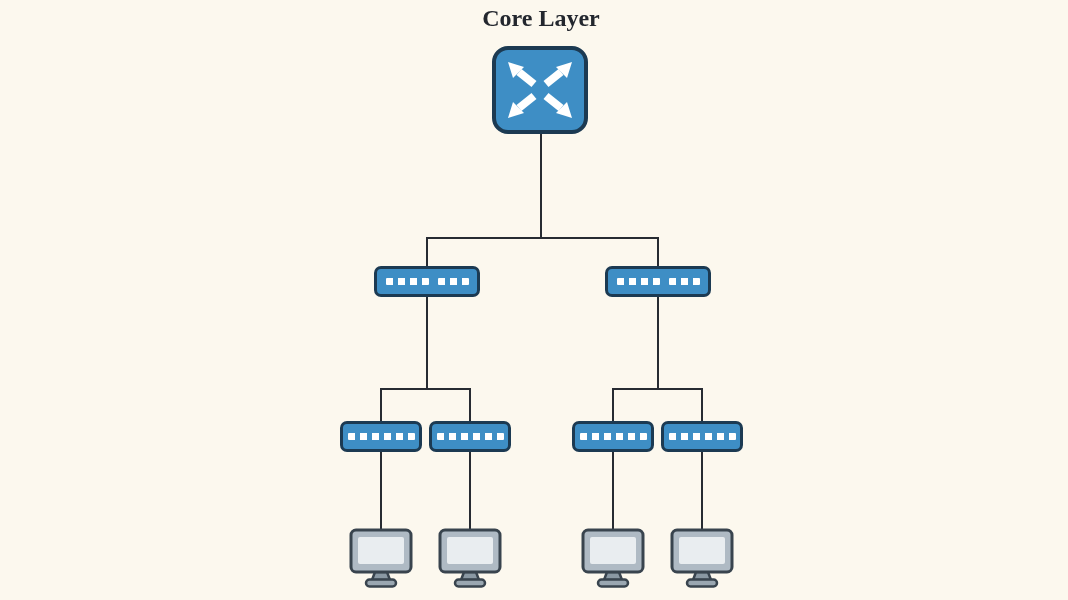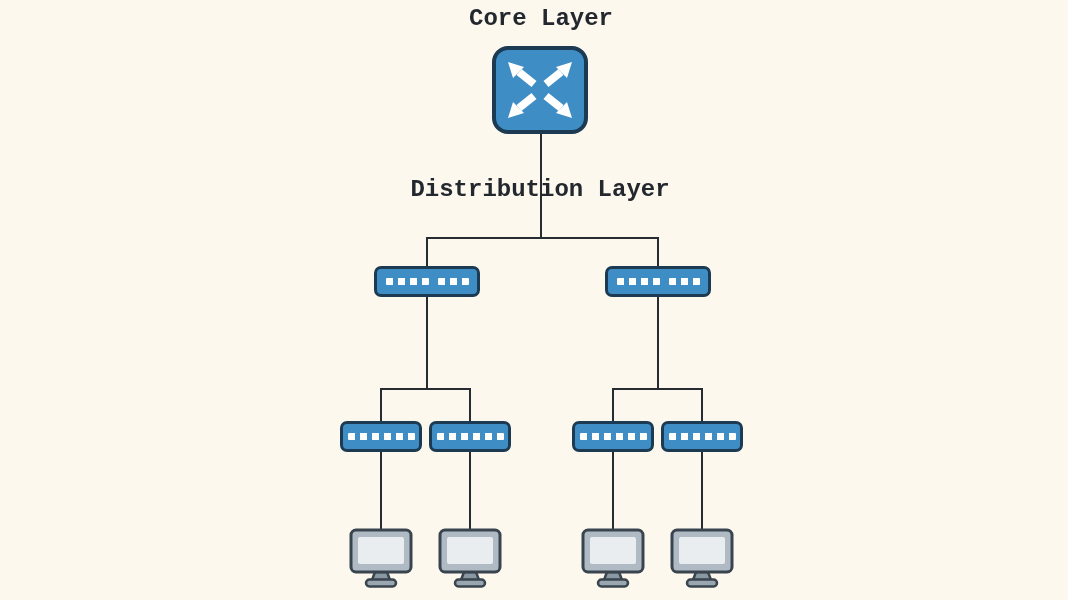--- a/index.html
+++ b/index.html
@@ -2,21 +2,21 @@
 <html><head>
 <meta charset="utf-8">
 <style>
   html, body { margin: 0; padding: 0; }
   .canvas {
     position: relative;
     width: 1068px;
     height: 600px;
     background: #FCF8EE;
     overflow: hidden;
-    font-family: Liberation Mono, monospace;
+    font-family: Liberation Serif, serif;
   }
   .layer-label {
     position: absolute;
     transform: translateX(-50%);
     font-size: 24px;
     font-weight: 700;
     color: #23272E;
     white-space: nowrap;
     z-index: 3;
   }
@@ -47,21 +47,20 @@
   .ports-3 { width: 31px; }
   .ports-6 { width: 67px; }
   .node-svg { position: absolute; z-index: 2; }
 </style>
 </head>
 <body>
 
 <div class="canvas">
 
   <div class="layer-label" style="left:541px; top:5px;">Core Layer</div>
-  <div class="layer-label" style="left:540px; top:176px;">Distribution Layer</div>
 
   <div class="line" style="left:540px; top:131px; width:2px; height:107px;"></div>
   <div class="line" style="left:426px; top:237px; width:233px; height:2px;"></div>
   <div class="line" style="left:426px; top:237px; width:2px; height:31px;"></div>
   <div class="line" style="left:657px; top:237px; width:2px; height:31px;"></div>
   <div class="line" style="left:426px; top:294px; width:2px; height:95px;"></div>
   <div class="line" style="left:657px; top:294px; width:2px; height:95px;"></div>
   <div class="line" style="left:380px; top:388px; width:91px; height:2px;"></div>
   <div class="line" style="left:612px; top:388px; width:91px; height:2px;"></div>
   <div class="line" style="left:380px; top:388px; width:2px; height:35px;"></div>

